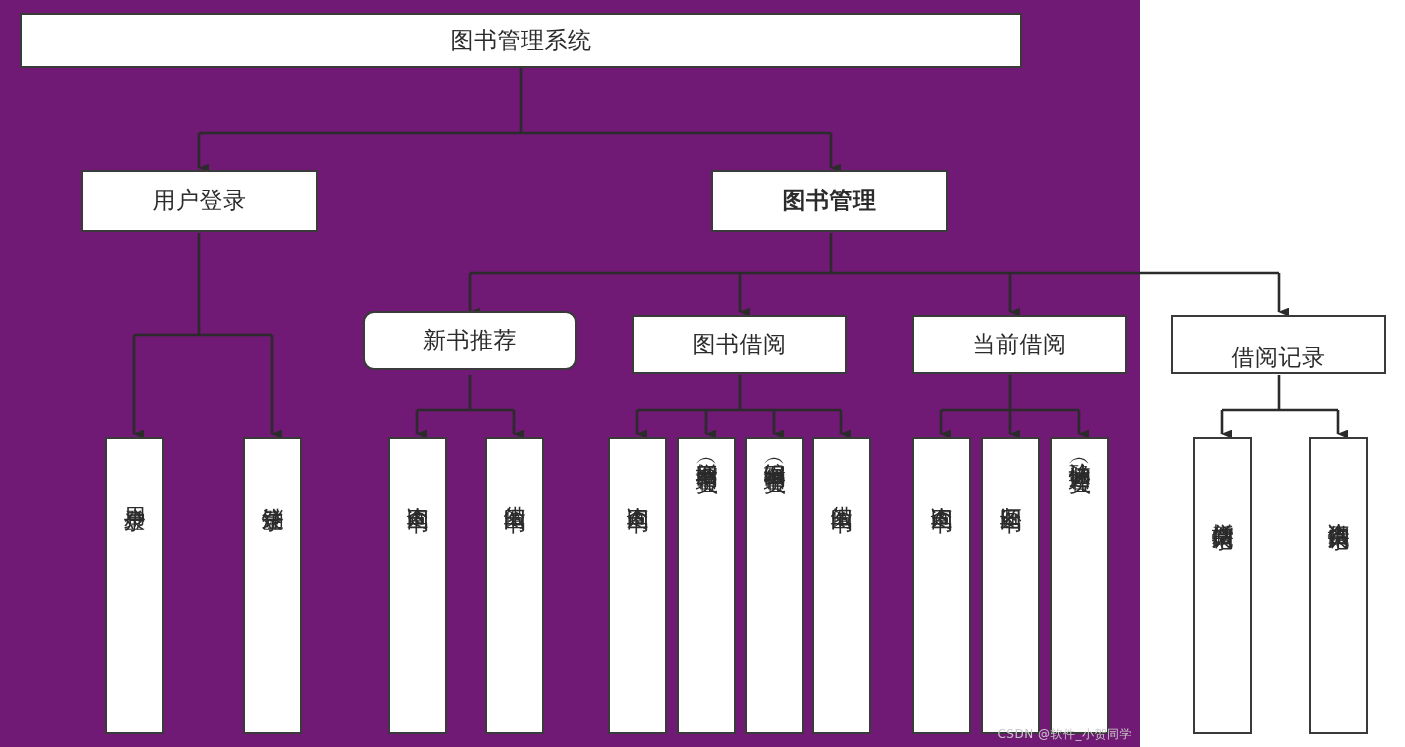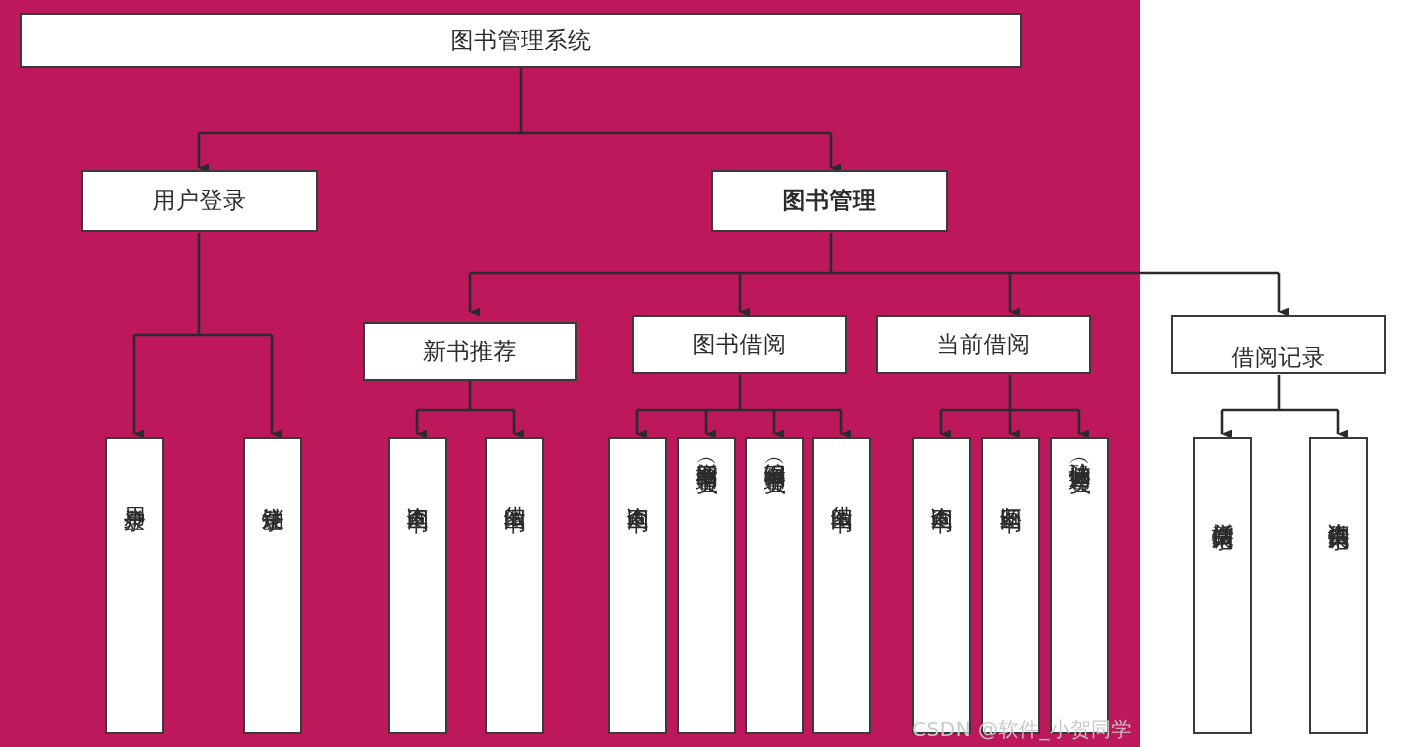--- a/index.html
+++ b/index.html
@@ -11,21 +11,21 @@
     width: 1405px;
     height: 747px;
     font-family: "DejaVu Sans", "Liberation Sans", sans-serif;
     overflow: hidden;
     position: relative;
   }
   #diagram-root {
     position: relative;
     width: 1140px;
     height: 747px;
-    background: #be185d;
+    background: #701a75;
   }
   svg.connectors {
     position: absolute;
     left: 0;
     top: 0;
     width: 1405px;
     height: 747px;
     pointer-events: none;
   }
   .node {
@@ -61,21 +61,21 @@
   .node.vertical.mid .node-label {
     margin-top: 44px;
   }
   .node.vertical.midsm .node-label {
     margin-top: 60px;
   }
   .watermark {
     position: absolute;
     right: 8px;
     bottom: 4px;
-    font-size: 20px;
+    font-size: 12px;
     color: #c9c9c9;
     letter-spacing: 0.5px;
     white-space: nowrap;
   }
 </style>
 </head>
 <body>
 
 <div id="diagram-root">
 
@@ -134,27 +134,27 @@
     <span class="node-label">图书管理系统</span>
   </div>
 
   <div class="node horizontal" style="left:81px; top:170px; width:237px; height:62px;">
     <span class="node-label">用户登录</span>
   </div>
   <div class="node horizontal" style="left:711px; top:170px; width:237px; height:62px;font-weight:bold;">
     <span class="node-label">图书管理</span>
   </div>
 
-  <div class="node horizontal" style="left:363px; top:322px; width:214px; height:59px;">
+  <div class="node horizontal" style="left:363px; top:311px; width:214px; height:59px;border-radius:11px;">
     <span class="node-label">新书推荐</span>
   </div>
   <div class="node horizontal" style="left:632px; top:315px; width:215px; height:59px;text-align:center;">
     <span class="node-label">图书借阅</span>
   </div>
-  <div class="node horizontal" style="left:876px; top:315px; width:215px; height:59px;">
+  <div class="node horizontal" style="left:912px; top:315px; width:215px; height:59px;">
     <span class="node-label">当前借阅</span>
   </div>
   <div class="node horizontal" style="left:1171px; top:315px; width:215px; height:59px;align-items:flex-end;">
     <span class="node-label">借阅记录</span>
   </div>
 
   <div class="node vertical mid" style="left:105px; top:437px; width:59px; height:297px;">
     <span class="node-label">用户登录</span>
   </div>
   <div class="node vertical mid" style="left:243px; top:437px; width:59px; height:297px;">

